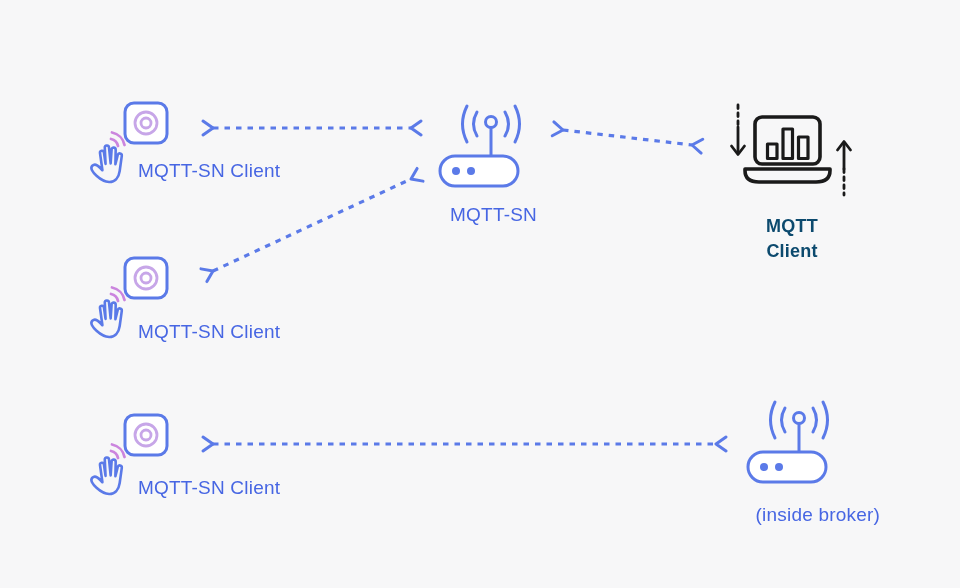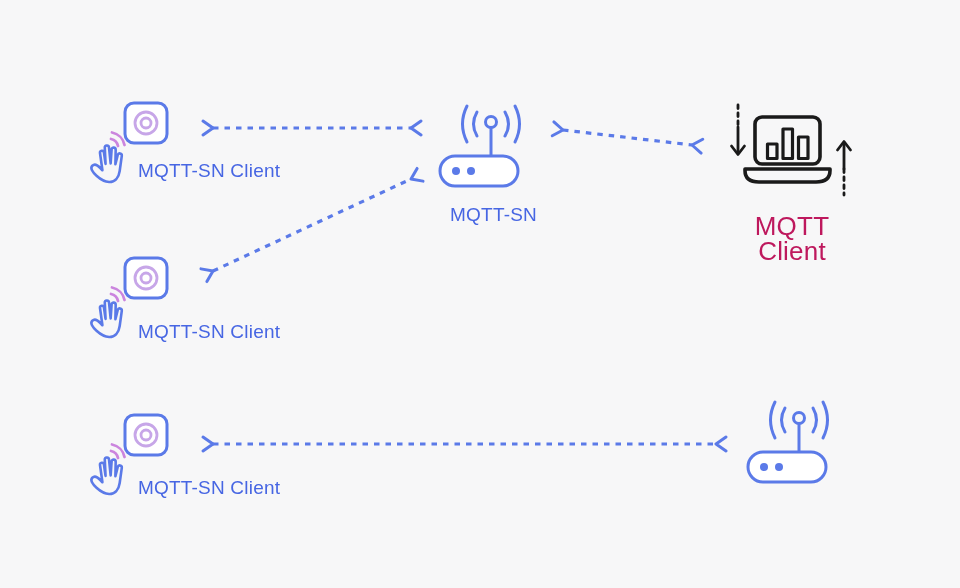--- a/index.html
+++ b/index.html
@@ -1,21 +1,21 @@
 <!DOCTYPE html>
 <html><head>
 <meta charset="utf-8">
 <style>
   html,body{margin:0;padding:0;background:#f7f7f8;}
   .canvas{position:relative;width:960px;height:588px;background:#f7f7f8;overflow:hidden;
           font-family:"Liberation Sans", sans-serif;margin-top:18px;}
   .abs{position:absolute;}
   .lbl-blue{color:#4766e3;font-size:19px;letter-spacing:.2px;line-height:27px;white-space:nowrap;}
   .lbl-center{text-align:right;white-space:normal;}
-  .lbl-black{color:#be185d;font-size:26px;font-weight:normal;line-height:25px;text-align:center;letter-spacing:.2px;}
+  .lbl-black{color:#0c4a6e;font-size:18px;font-weight:bold;line-height:25px;text-align:center;letter-spacing:.2px;}
   svg{display:block;}
 </style>
 </head>
 <body>
 
 <div class="canvas">
 
   <svg class="abs" style="left:0;top:0" width="960" height="588" viewBox="0 0 960 588">
     <defs>
       <marker id="chev" viewBox="0 0 20 20" refX="2.5" refY="10" markerWidth="20" markerHeight="20" markerUnits="userSpaceOnUse" orient="auto-start-reverse">
@@ -139,15 +139,16 @@
         <path d="M78 5 Q87 23 78 41"></path>
       </g>
       <circle cx="54" cy="21" r="5.5" fill="none" stroke="#5b7ae8" stroke-width="3"></circle>
       <line x1="54" y1="26.5" x2="54" y2="56" stroke="#5b7ae8" stroke-width="3"></line>
       <rect x="3" y="55" width="78" height="30" rx="15" fill="#ffffff" stroke="#5b7ae8" stroke-width="3"></rect>
       <circle cx="19" cy="70" r="4" fill="#5b7ae8"></circle>
       <circle cx="34" cy="70" r="4" fill="#5b7ae8"></circle>
     </g>
   </svg>
   <div class="abs lbl-blue lbl-center" style="left:700px;top:483px;width:180px;line-height:27.5px">
+    <div>(inside broker)</div>
   </div>
 
 </div>
 
 </body></html>

